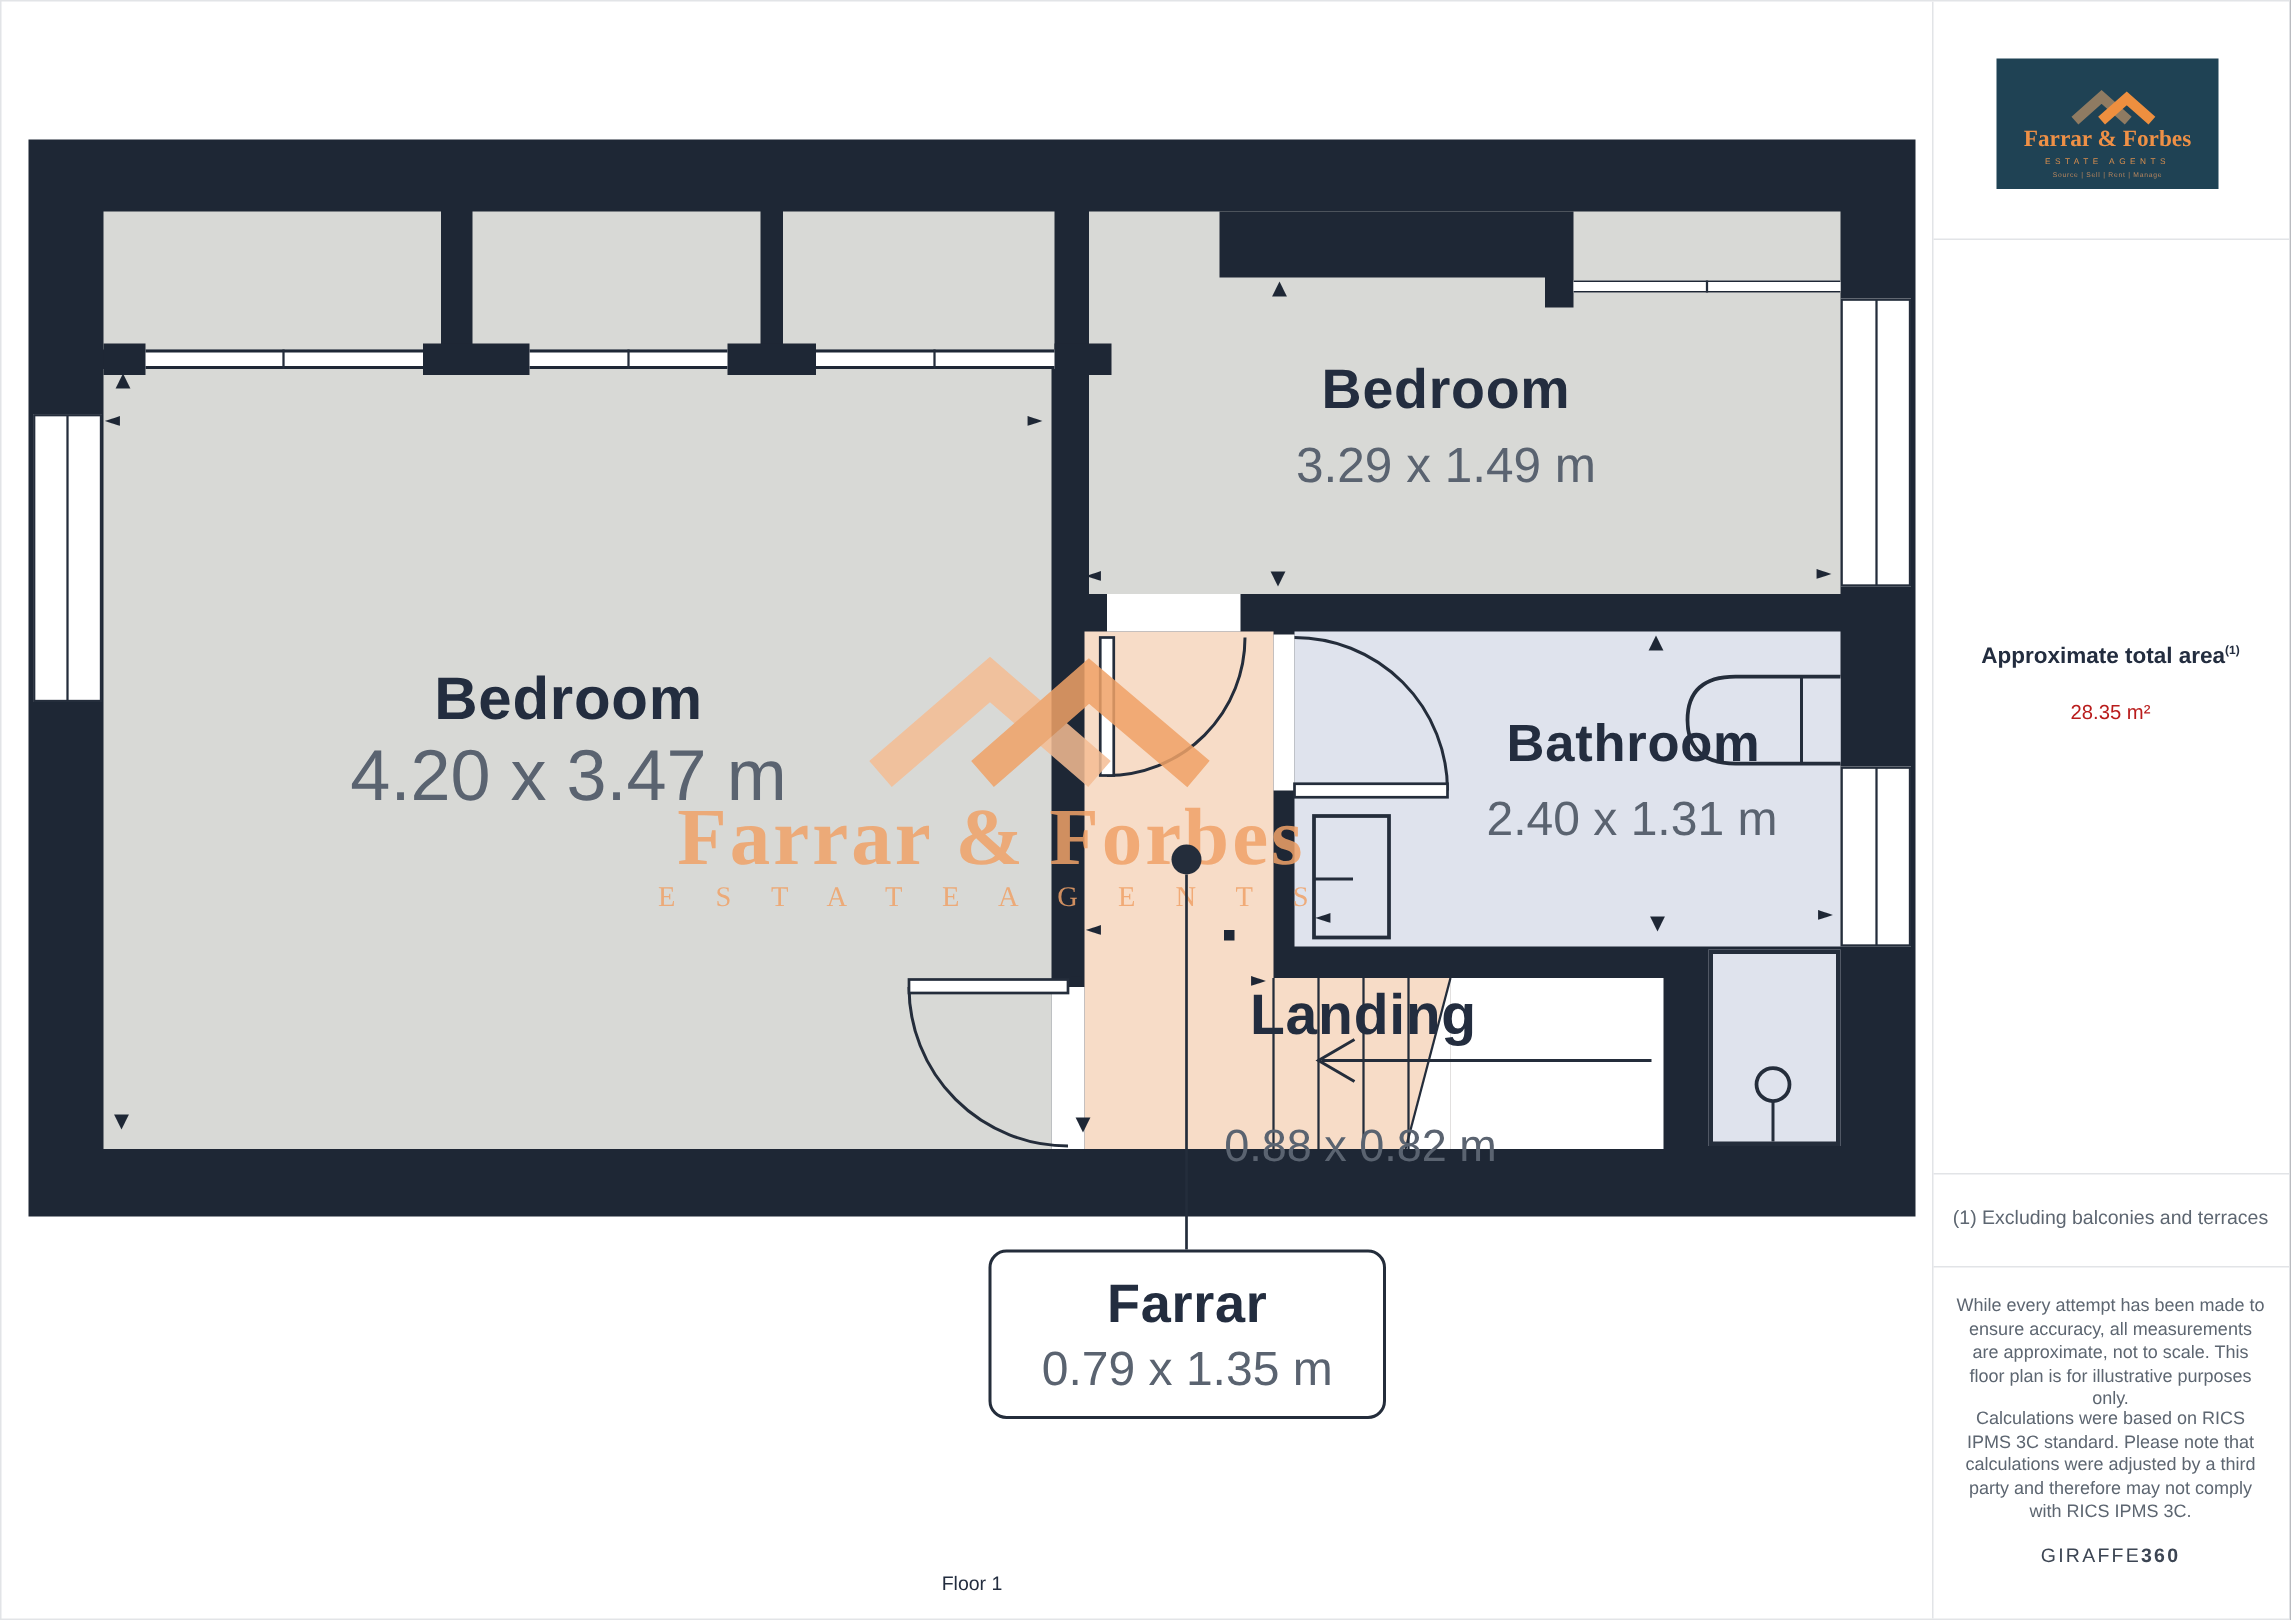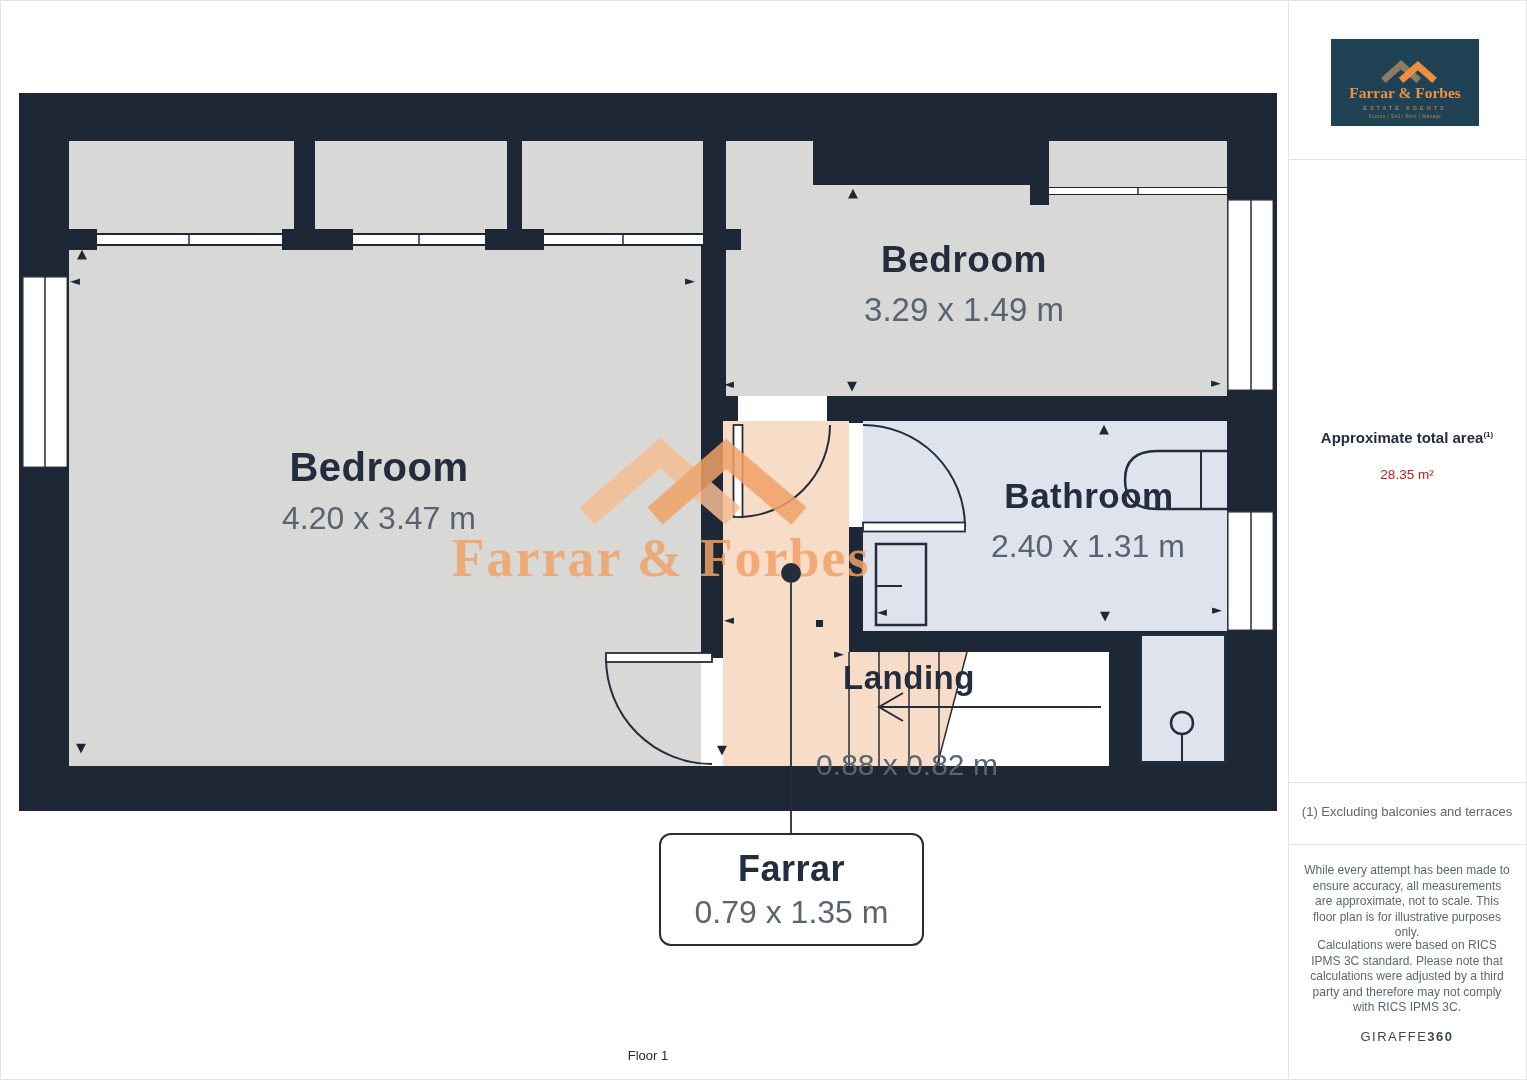--- a/index.html
+++ b/index.html
@@ -124,33 +124,34 @@
       <circle cx="1181" cy="722" r="11" stroke-width="2.5"></circle>
       <path d="M1181 733 V760" stroke-width="2"></path>
     </g>
   </svg>
 
   <svg class="z4" width="1527" height="1080" viewBox="0 0 1527 1080" style="opacity:.85">
     <polyline points="586,515 659,452 732,515" stroke="#f5bd94" stroke-width="23" fill="none"></polyline>
     <polyline points="654,515 725,453 798,515" stroke="#f0a267" stroke-width="23" fill="none"></polyline>
   </svg>
   <div class="abs wm-name" style="left:660px;top:557px;opacity:.85">Farrar &amp; Forbes</div>
+  <div class="abs wm-tag" style="left:660px;top:598px;opacity:.85">E S T A T E   A G E N T S</div>
 
   <svg class="z5" width="1527" height="1080" viewBox="0 0 1527 1080">
     <path d="M790 582 V832" stroke="#242d3b" stroke-width="1.8" fill="none"></path>
     <circle cx="790" cy="572" r="10" fill="#242d3b"></circle>
   </svg>
 
   <div class="abs room-name" style="left:378px;top:466px;font-size:40px">Bedroom</div>
-  <div class="abs room-dims" style="left:378px;top:517px;font-size:32px">4.20 x 3.47 m</div>
+  <div class="abs room-dims" style="left:378px;top:517px;font-size:48px">4.20 x 3.47 m</div>
   <div class="abs room-name" style="left:963px;top:259px;font-size:37px">Bedroom</div>
   <div class="abs room-dims" style="left:963px;top:309px;font-size:33px">3.29 x 1.49 m</div>
   <div class="abs room-name" style="left:1088px;top:495px;font-size:35px">Bathroom</div>
   <div class="abs room-dims" style="left:1087px;top:545px;font-size:32px">2.40 x 1.31 m</div>
-  <div class="abs room-name" style="left:908px;top:677px;font-size:33px">Landing</div>
+  <div class="abs room-name" style="left:908px;top:677px;font-size:38px">Landing</div>
   <div class="abs room-dims" style="left:906px;top:764px;font-size:30px">0.88 x 0.82 m</div>
 
   <span class="abs arrow" style="left:76px;top:246px">▲</span>
   <span class="abs arrow" style="left:69px;top:273px">◄</span>
   <span class="abs arrow" style="left:75px;top:740px">▼</span>
   <span class="abs arrow" style="left:684px;top:273px">►</span>
   <span class="abs arrow" style="left:847px;top:185px">▲</span>
   <span class="abs arrow" style="left:723px;top:376px">◄</span>
   <span class="abs arrow" style="left:846px;top:378px">▼</span>
   <span class="abs arrow" style="left:1210px;top:375px">►</span>

